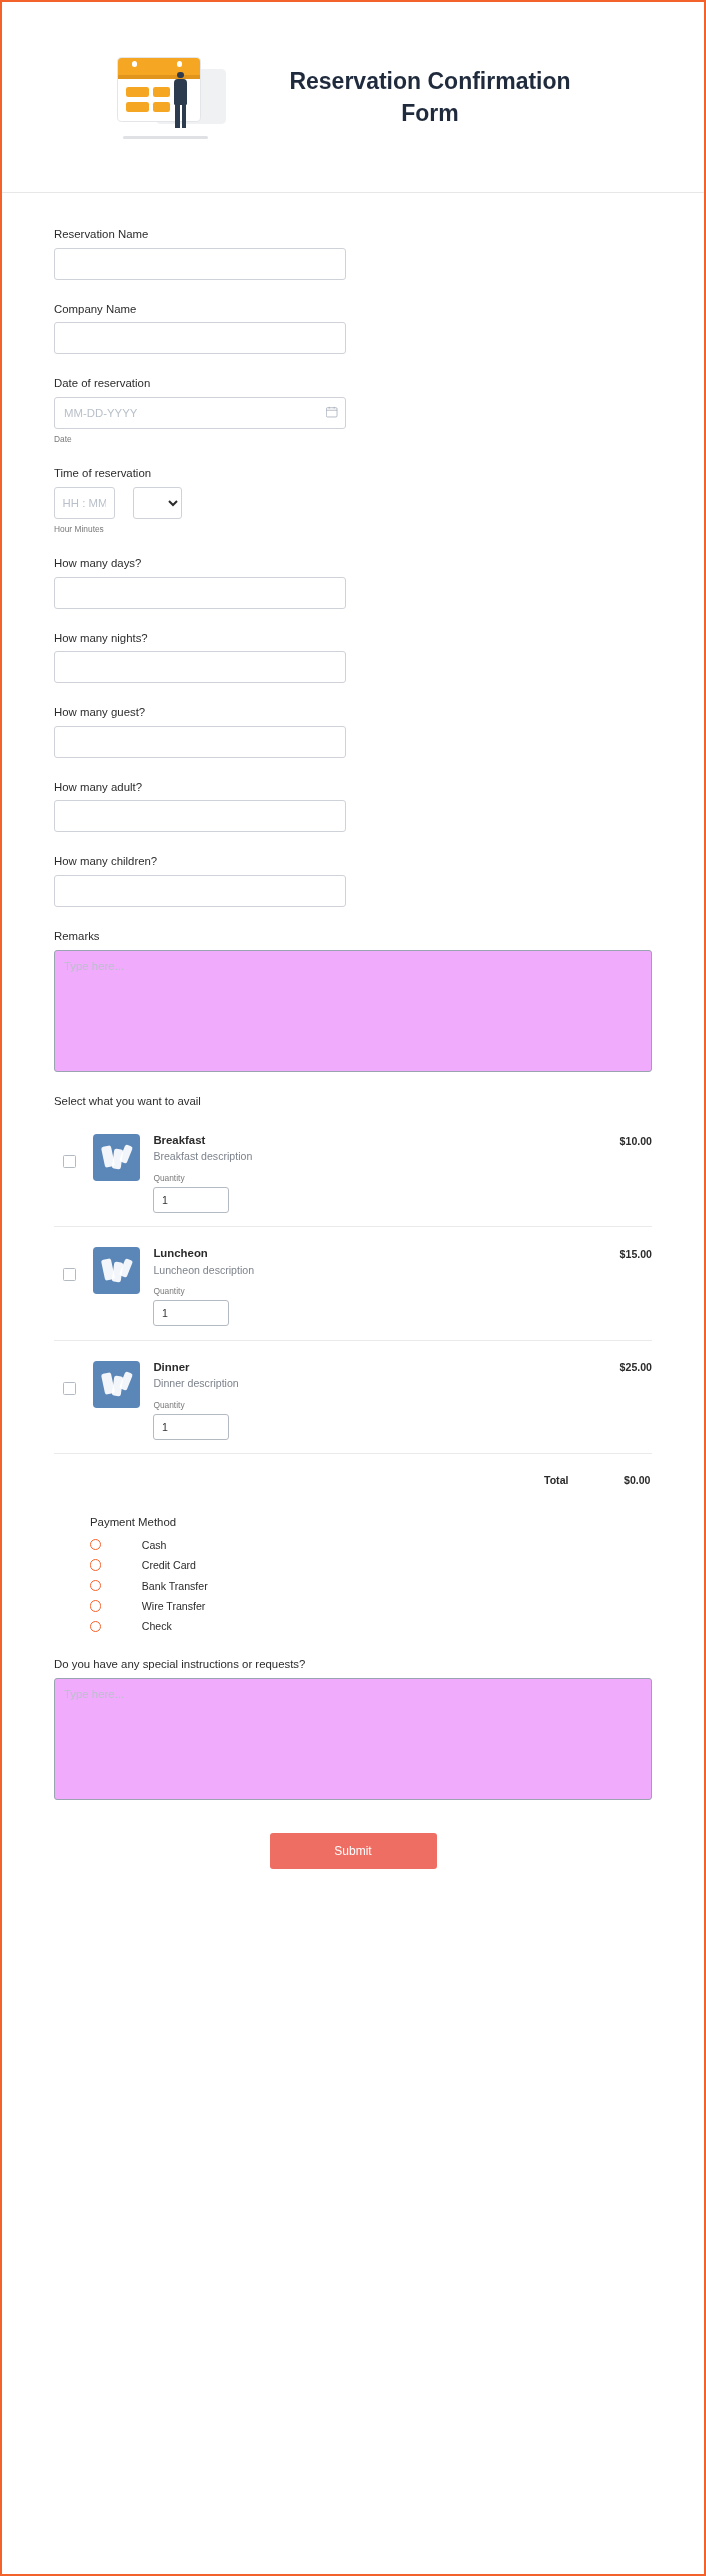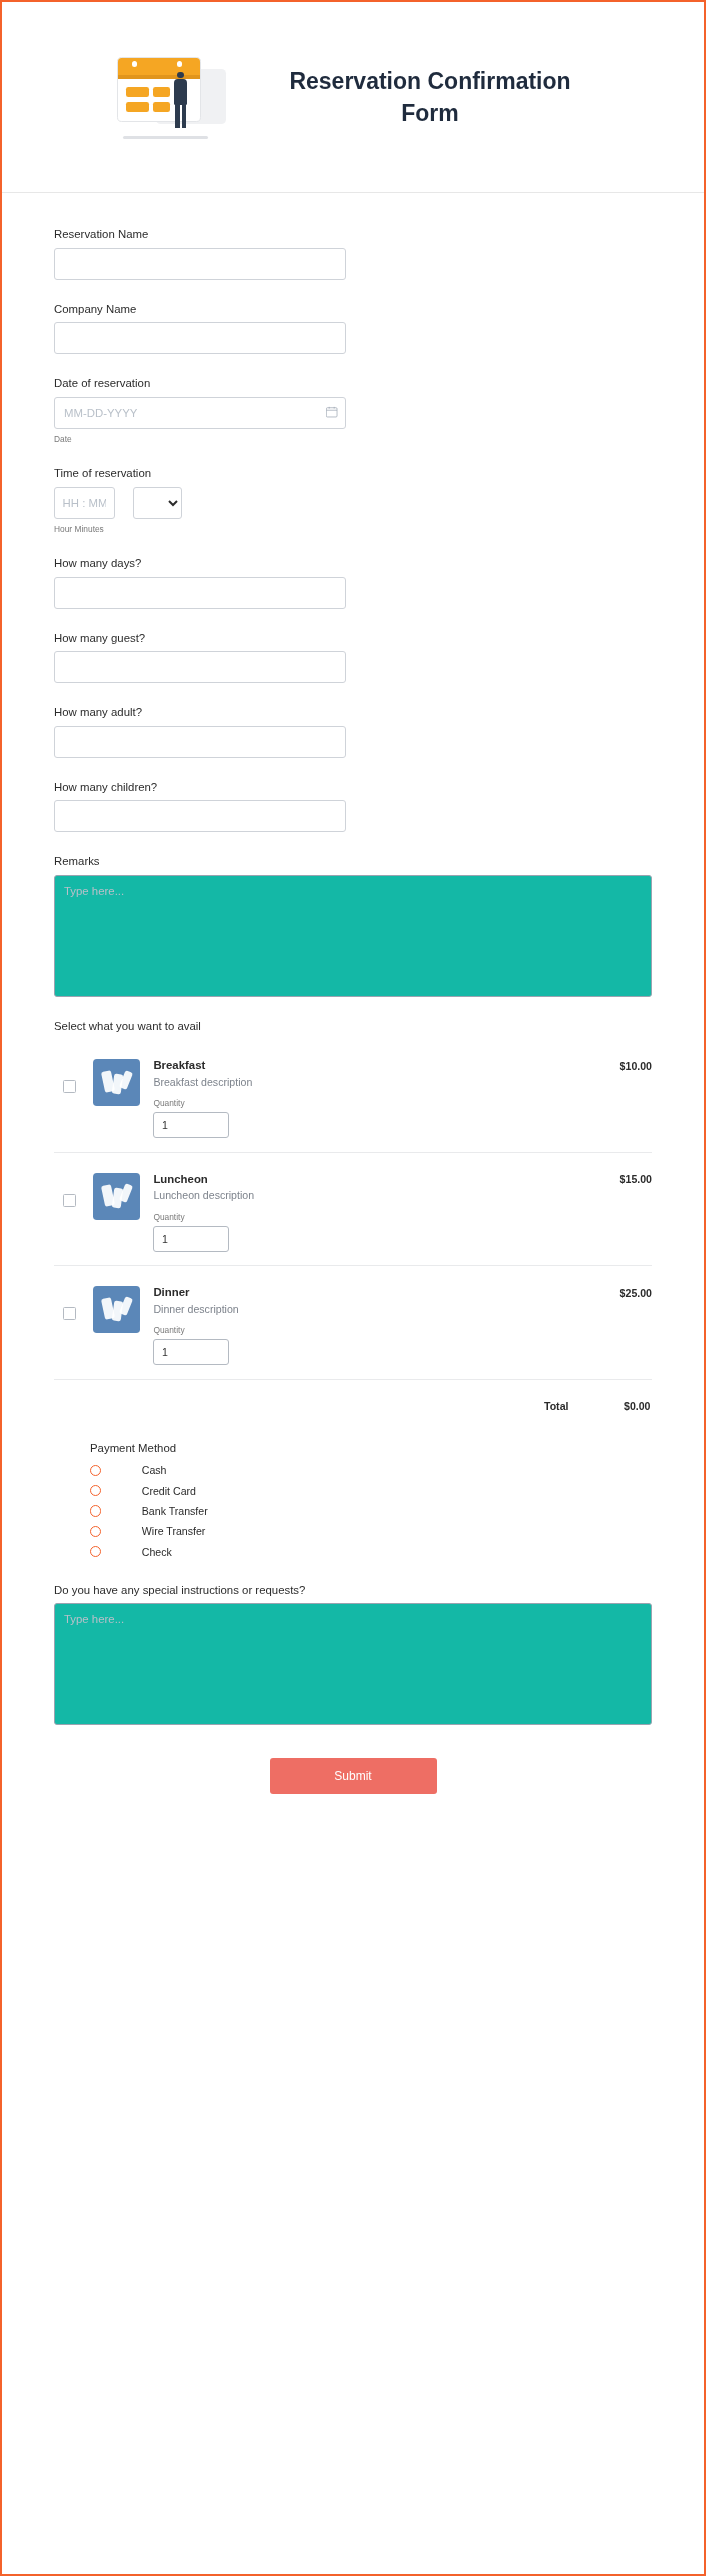--- a/index.html
+++ b/index.html
@@ -194,21 +194,21 @@
     padding: 0 20px;
     outline: none;
     font-family: "Liberation Sans", sans-serif;
   }
 
   .textarea {
     width: 100%;
     height: 122px;
     border: 0.8px solid #9aa3b0;
     border-radius: 3px;
-    background: #14b8a6;
+    background: #f0abfc;
     font-size: 11.4px;
     color: #333;
     padding: 9px;
     outline: none;
     resize: none;
     display: block;
     font-family: "Liberation Sans", sans-serif;
   }
   .textarea::placeholder { color: #b9c0c9; }
 
@@ -427,20 +427,24 @@
         </select>
       </div>
       <span class="sublabel">Hour Minutes</span>
     </div>
 
     <div class="field">
       <label class="field-label">How many days?</label>
       <input class="text-input" type="text" value="" style="">
     </div>
 
+    <div class="field">
+      <label class="field-label">How many nights?</label>
+      <input class="text-input" type="text" value="" style="">
+    </div>
 
     <div class="field">
       <label class="field-label">How many guest?</label>
       <input class="text-input" type="text" value="" style="">
     </div>
 
     <div class="field">
       <label class="field-label">How many adult?</label>
       <input class="text-input" type="text" value="" style="">
     </div>

